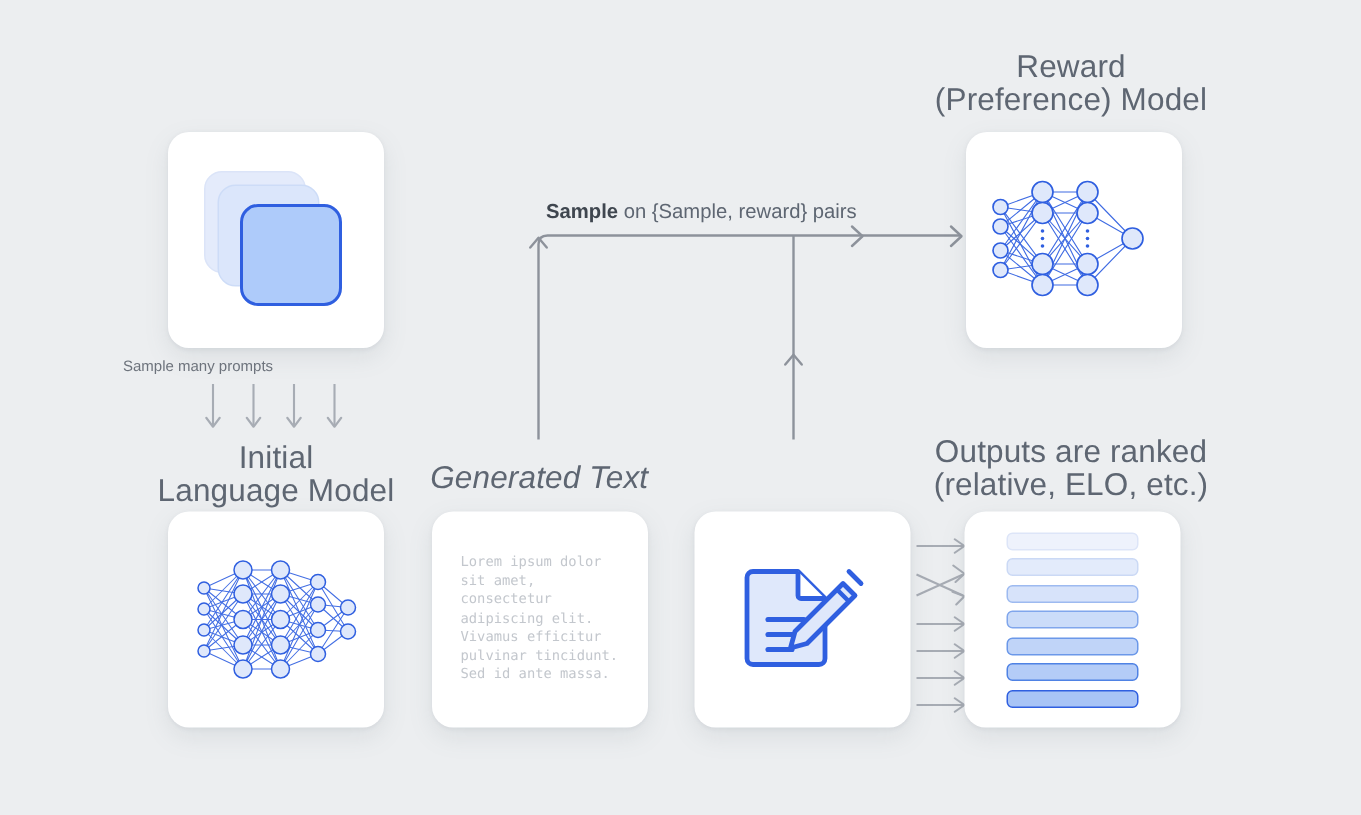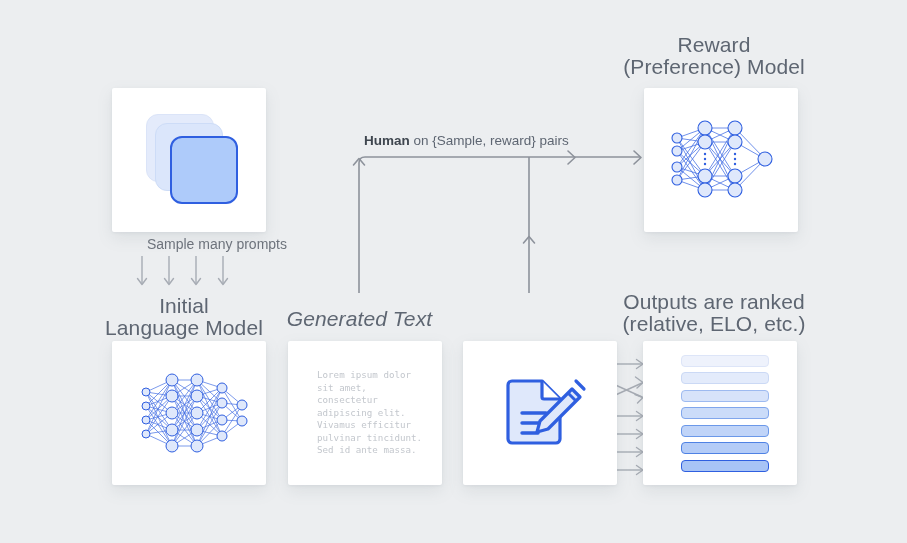--- a/index.html
+++ b/index.html
@@ -9,41 +9,41 @@
     font-family:"Liberation Sans", sans-serif;
     overflow:hidden;
     position:relative;
   }
   .stage{position:absolute;inset:0;}
 
   
   .card{
     position:absolute;
     background:#ffffff;
-    border-radius:2px;
+    border-radius:14px;
     box-shadow:0 6px 16px rgba(110,120,135,.13), 0 1px 3px rgba(110,120,135,.10);
-    display:flex;align-items:center;justify-content:center;padding-left:10px;
+    display:flex;align-items:center;justify-content:center;
   }
 
   
   .label{
     position:absolute;
     color:#5e6672;
     font-size:21px;
     line-height:22px;
     text-align:center;
     letter-spacing:.1px;
     white-space:pre-line;
   }
   .small-label{
     position:absolute;
     color:#6d737c;
-    font-size:14px;
+    font-size:10px;
     line-height:13px;
-    text-align:right;
+    text-align:left;
     white-space:nowrap;
   }
   .train-label{
     position:absolute;
     color:#5e6672;
     font-size:13.5px;
     line-height:16px;
     white-space:nowrap;
   }
   .train-label b{color:#3f464f;font-weight:bold;}
@@ -282,16 +282,16 @@
           <circle cx="38" cy="54" r="1.2"></circle>
         <circle cx="68" cy="44" r="1.2"></circle>
           <circle cx="68" cy="49" r="1.2"></circle>
           <circle cx="68" cy="54" r="1.2"></circle>
       </g>
     </svg>
 
   </div>
 
   <div class="train-label" style="left:364px;top:133px;">
-    <b>Human</b><span> on {Sample, reward} pairs</span>
+    <b>Sample</b><span> on {Sample, reward} pairs</span>
   </div>
 
 </div>
 
 </body></html>

